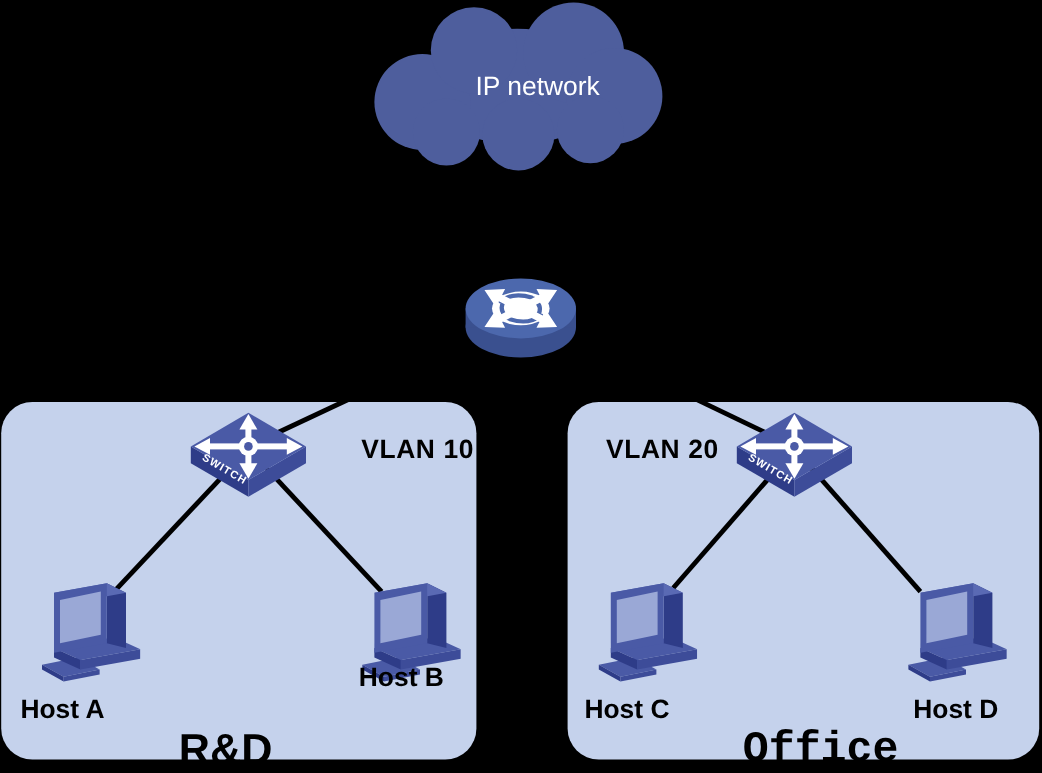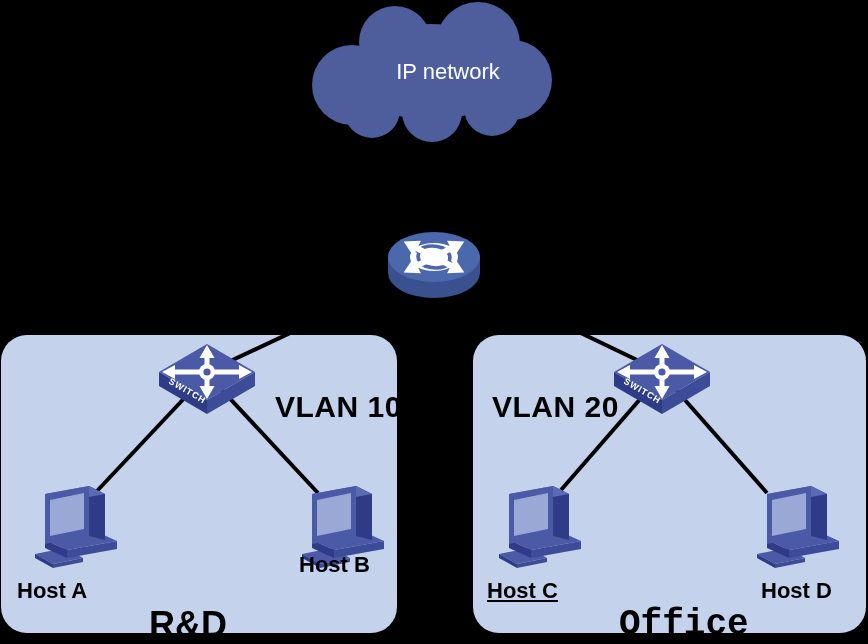--- a/index.html
+++ b/index.html
@@ -29,21 +29,21 @@
   #zone-office{left:473px;top:335px;width:393px;height:298px;}
   svg{position:absolute;display:block;}
   #links{left:0;top:0;}
   #links line{stroke:var(--link);stroke-width:4px;}
   .lbl{
     position:absolute;color:var(--label-text);font-weight:bold;
     text-align:left;white-space:nowrap;
   }
   .host-lbl{font-size:22px;width:110px;}
   .zone-lbl{font-size:36px;width:140px;}
-  .vlan-lbl{font-size:30px;width:120px;letter-spacing:0.5px;margin-top:28px;}
+  .vlan-lbl{font-size:22px;width:120px;letter-spacing:0.5px;}
   .c-mid{fill:var(--device-primary);}
   .c-dark{fill:var(--device-dark);}
   .c-shade{fill:var(--device-shade);}
   .c-light{fill:var(--device-light);}
   .c-screen{fill:var(--screen);}
   .c-white{fill:#ffffff;}
   .cloud-blob{fill:var(--cloud-fill);}
   .cloud-text{fill:var(--cloud-text);font-size:22px;font-family:"Liberation Sans",sans-serif;}
   .switch-text{fill:#ffffff;font-size:9px;font-weight:bold;letter-spacing:1px;font-family:"Liberation Sans",sans-serif;}
   .router-swirl{stroke:var(--router-top);stroke-width:3.5;fill:none;stroke-linecap:round;}
@@ -159,19 +159,19 @@
     </svg>
   <svg style="left:755px;top:478px" width="84" height="92" viewBox="0 0 84 92">
       <use href="#def-pc"></use>
     </svg>
 
   <div class="lbl vlan-lbl" style="left:275px;top:362px;text-align:right;">VLAN 10</div>
   <div class="lbl vlan-lbl" style="left:492px;top:362px;text-align:center;">VLAN 20</div>
 
   <div class="lbl host-lbl" style="left:17px;top:578px;">Host A</div>
   <div class="lbl host-lbl" style="left:299px;top:552px;">Host B</div>
-  <div class="lbl host-lbl" style="left:487px;top:578px;text-decoration:underline;">Host C</div>
+  <div class="lbl host-lbl" style="left:487px;top:578px;">Host C</div>
   <div class="lbl host-lbl" style="left:761px;top:578px;">Host D</div>
 
   <div class="lbl zone-lbl" style="left:149px;top:604px;">R&amp;D</div>
   <div class="lbl zone-lbl" style="left:619px;top:604px;font-family:Liberation Mono, monospace;">Office</div>
 
 </div>
 
 </body></html>

